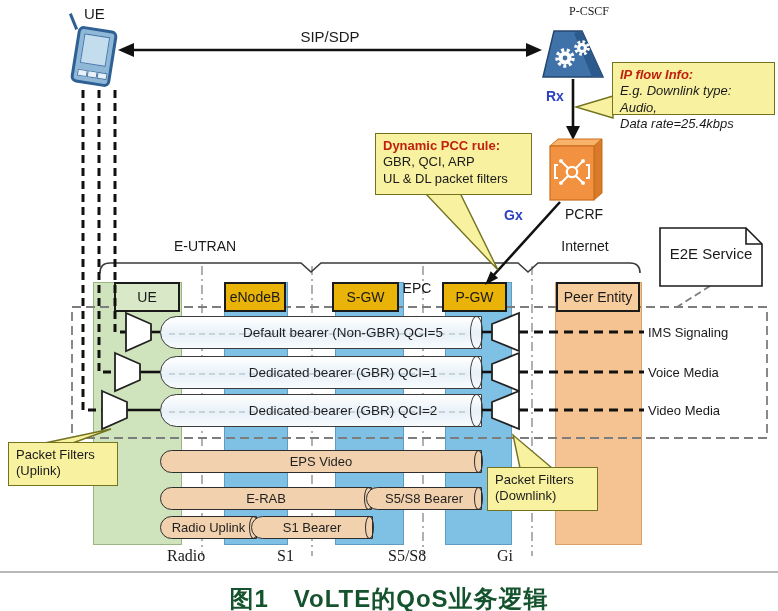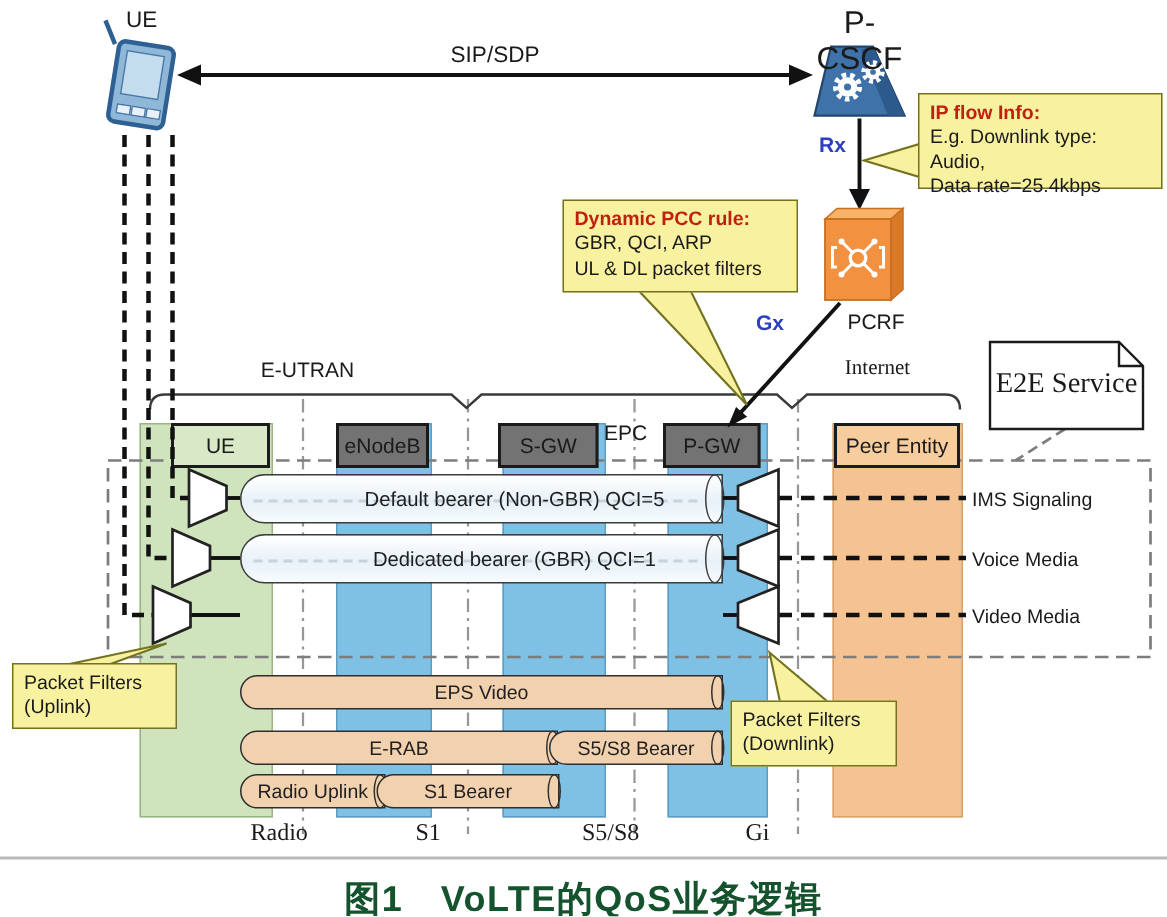--- a/index.html
+++ b/index.html
@@ -5,21 +5,21 @@
   html,body{margin:0;padding:0;background:#ffffff;}
   .stage{position:relative;width:778px;height:611px;background:#ffffff;overflow:hidden;
          font-family:"Liberation Sans",sans-serif;color:#1a1a1a;}
   .band{position:absolute;top:282px;height:261px;z-index:1;}
   .band-green{left:93px;width:87px;background:#cfe3bc;border:1px solid #9ab483;}
   .band-blue{background:#7fc0e5;border:1px solid #5f9cc2;}
   .band-orange{left:555px;width:85px;background:#f4c391;border:1px solid #d8a168;}
   .hdr{position:absolute;top:282px;height:30px;z-index:3;display:flex;align-items:center;justify-content:center;
        font-size:14px;border:2px solid #1b1b1b;box-sizing:border-box;}
   .hdr-green{background:#d9e9c8;}
-  .hdr-blue{background:#737373;}
+  .hdr-blue{background:#eab308;}
   .hdr-orange{background:#f7cd9e;}
   .pipe{position:absolute;left:160px;width:322px;height:33px;z-index:3;box-sizing:border-box;
         border:1.7px solid #3c3c3c;border-radius:17px 0 0 17px;
         background:linear-gradient(180deg,#ffffff 0%,#e7f1f8 55%,#f7fbfd 100%);
         display:flex;align-items:center;justify-content:center;font-size:13.5px;color:#1f1f1f;}
   .pipe .dashline{position:absolute;left:8px;right:16px;top:50%;border-top:2px dashed #c7d2d9;z-index:0;}
   .pipe .cap{position:absolute;right:-2px;top:-1px;width:13px;height:calc(100% + 2px);
              border:1.6px solid #3c3c3c;border-radius:50%;box-sizing:border-box;background:transparent;}
   .pipe span{position:relative;z-index:2;margin-left:44px;}
   .tanpipe{position:absolute;height:23px;z-index:3;box-sizing:border-box;
@@ -89,20 +89,25 @@
   <div class="pipe" style="top:316px;">
     <i class="dashline"></i>
     <span>Default bearer (Non-GBR) QCI=5</span>
     <i class="cap"></i>
   </div>
   <div class="pipe" style="top:356px;">
     <i class="dashline"></i>
     <span>Dedicated bearer (GBR) QCI=1</span>
     <i class="cap"></i>
   </div>
+  <div class="pipe" style="top:394px;">
+    <i class="dashline"></i>
+    <span>Dedicated bearer (GBR) QCI=2</span>
+    <i class="cap"></i>
+  </div>
 
   <div class="tanpipe" style="left:160px;top:450px;width:322px;">
     <span>EPS Video</span>
       <i class="cap"></i>
   </div>
   <div class="tanpipe" style="left:160px;top:487px;width:212px;">
     <span>E-RAB</span>
       <i class="cap"></i>
   </div>
   <div class="tanpipe" style="left:366px;top:487px;width:116px;">
@@ -212,50 +217,50 @@
 
   <div class="phone-antenna"></div>
   <div class="phone-body">
     <div class="phone-screen"></div>
     <div class="phone-btn" style="left:3px;"></div>
     <div class="phone-btn" style="left:13px;"></div>
     <div class="phone-btn" style="left:23px;"></div>
   </div>
 
   <div class="lbl" style="left:84px;top:5px;font-size:15px;">UE</div>
-  <div class="lbl center" style="left:538px;top:4px;width:70px;font-size:21px;">P-CSCF</div>
+  <div class="lbl center" style="left:554px;top:4px;width:70px;font-size:12px;font-family:Liberation Serif, serif;">P-CSCF</div>
   <div class="lbl center" style="left:285px;top:28px;width:90px;font-size:15px;">SIP/SDP</div>
   <div class="lbl" style="left:546px;top:88px;font-size:14px;font-weight:bold;color:#2b3fbf;">Rx</div>
   <div class="lbl" style="left:504px;top:207px;font-size:14px;font-weight:bold;color:#2b3fbf;">Gx</div>
   <div class="lbl center" style="left:556px;top:206px;width:56px;font-size:14px;">PCRF</div>
 
-  <div class="callout" style="left:612px;top:62px;width:163px;height:64px;">
+  <div class="callout" style="left:612px;top:62px;width:163px;height:53px;font-style:italic;">
     <div class="title">IP flow Info:</div>
     <div>E.g. Downlink type: Audio,</div>
     <div>Data rate=25.4kbps</div>
   </div>
   <div class="callout" style="left:375px;top:133px;width:157px;height:62px;">
     <div class="title">Dynamic PCC rule:</div>
     <div>GBR, QCI, ARP</div>
     <div>UL &amp; DL packet filters</div>
   </div>
   <div class="callout" style="left:8px;top:442px;width:110px;height:44px;">
     <div>Packet Filters</div>
     <div>(Uplink)</div>
   </div>
   <div class="callout" style="left:487px;top:467px;width:111px;height:44px;">
     <div>Packet Filters</div>
     <div>(Downlink)</div>
   </div>
 
   <div class="lbl center" style="left:150px;top:238px;width:110px;font-size:14px;">E-UTRAN</div>
   <div class="lbl center" style="left:377px;top:238px;width:80px;font-size:14px;margin-top:42px;">EPC</div>
-  <div class="lbl center" style="left:545px;top:238px;width:80px;font-size:14px;font-family:Liberation Serif, serif;">Internet</div>
-
-  <div class="lbl center" style="left:663px;top:245px;width:96px;font-size:19px;z-index:6;font-family:Liberation Serif, serif;">E2E Service</div>
+  <div class="lbl center" style="left:545px;top:238px;width:80px;font-size:14px;">Internet</div>
+
+  <div class="lbl center" style="left:663px;top:245px;width:96px;font-size:15px;z-index:6;">E2E Service</div>
 
   <div class="media-lbl" style="top:325px;">IMS Signaling</div>
   <div class="media-lbl" style="top:365px;">Voice Media</div>
   <div class="media-lbl" style="top:403px;">Video Media</div>
 
   <div class="iface-lbl" style="left:167px;">Radio</div>
   <div class="iface-lbl" style="left:277px;">S1</div>
   <div class="iface-lbl" style="left:388px;">S5/S8</div>
   <div class="iface-lbl" style="left:497px;">Gi</div>
 

